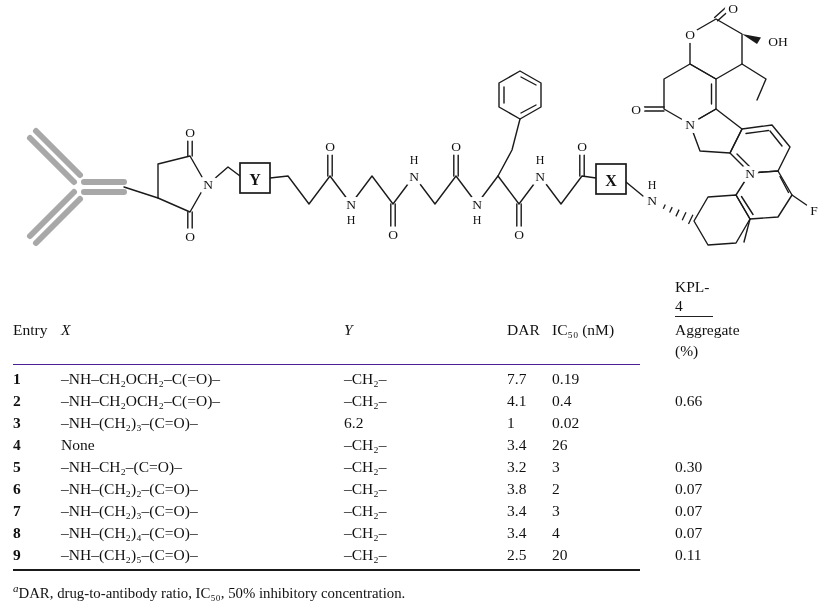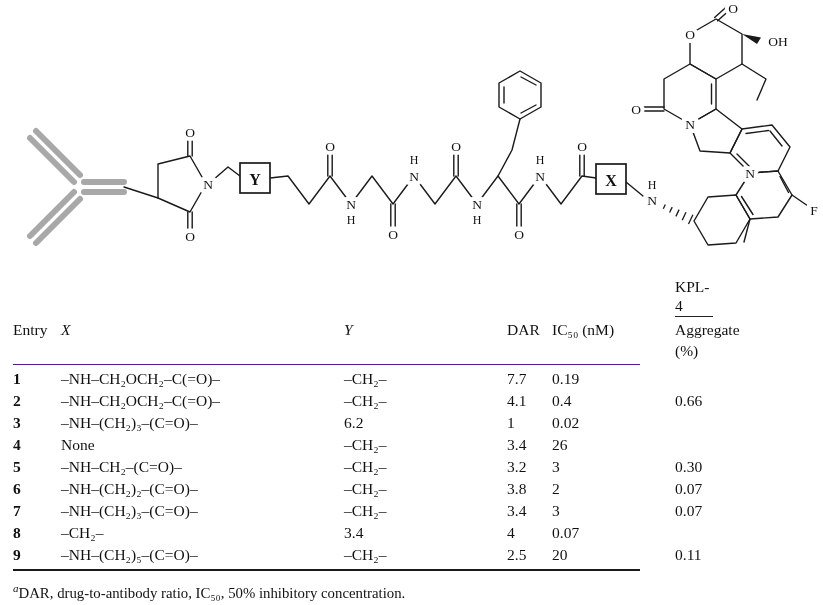--- a/index.html
+++ b/index.html
@@ -191,20 +191,21 @@
         <div class="row">
           <div class="c cb">7</div>
           <div class="c">–NH–(CH₂)₃–(C=O)–</div>
           <div class="c">–CH₂–</div>
           <div class="c">3.4</div>
           <div class="c">3</div>
           <div class="c">0.07</div>
         </div>
         <div class="row">
           <div class="c cb">8</div>
+          <div class="c">–NH–(CH₂)₄–(C=O)–</div>
           <div class="c">–CH₂–</div>
           <div class="c">3.4</div>
           <div class="c">4</div>
           <div class="c">0.07</div>
         </div>
         <div class="row">
           <div class="c cb">9</div>
           <div class="c">–NH–(CH₂)₅–(C=O)–</div>
           <div class="c">–CH₂–</div>
           <div class="c">2.5</div>

